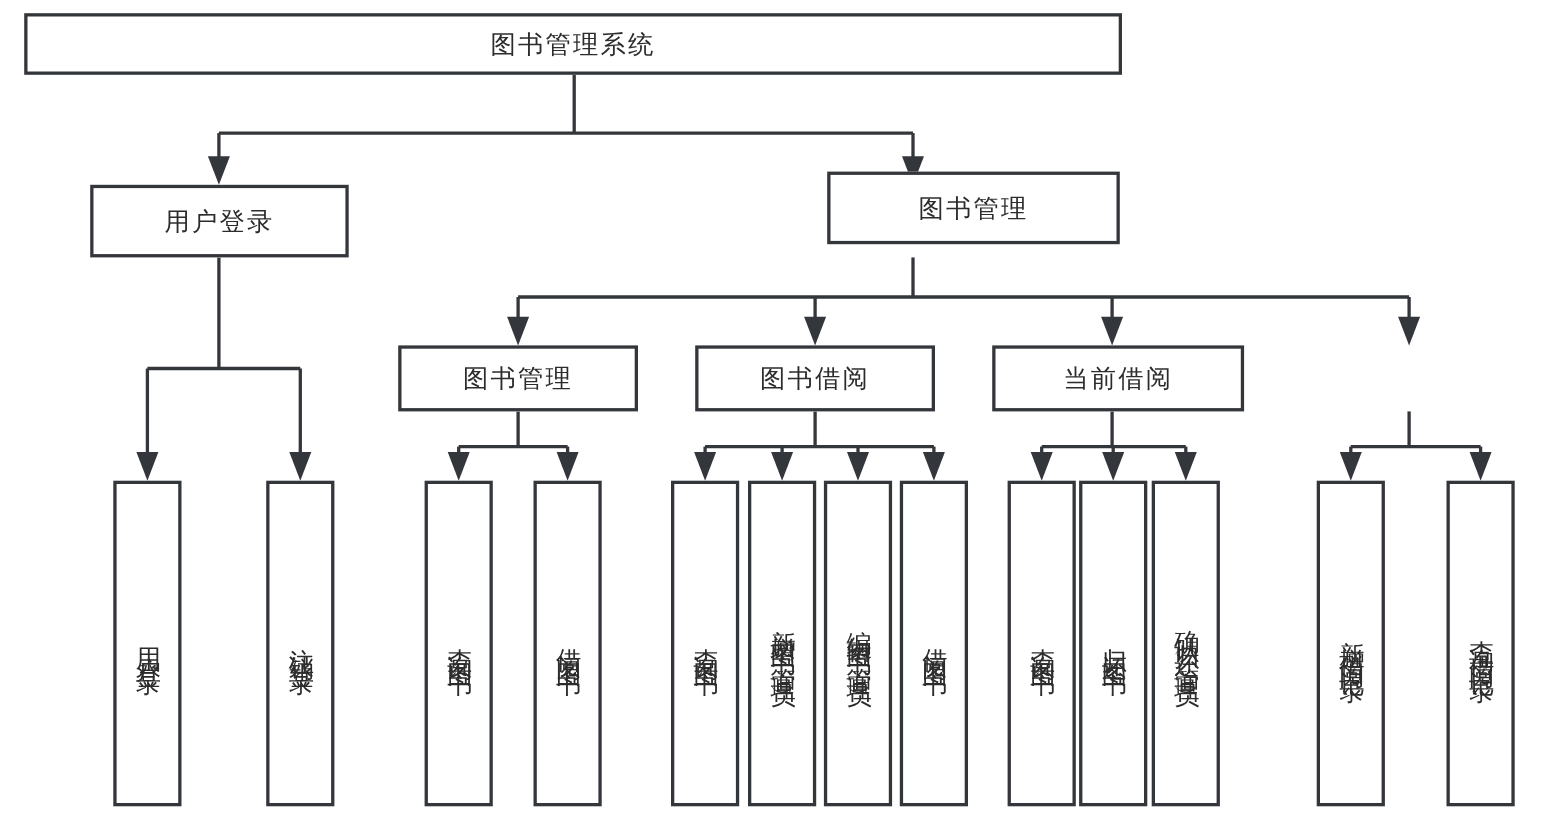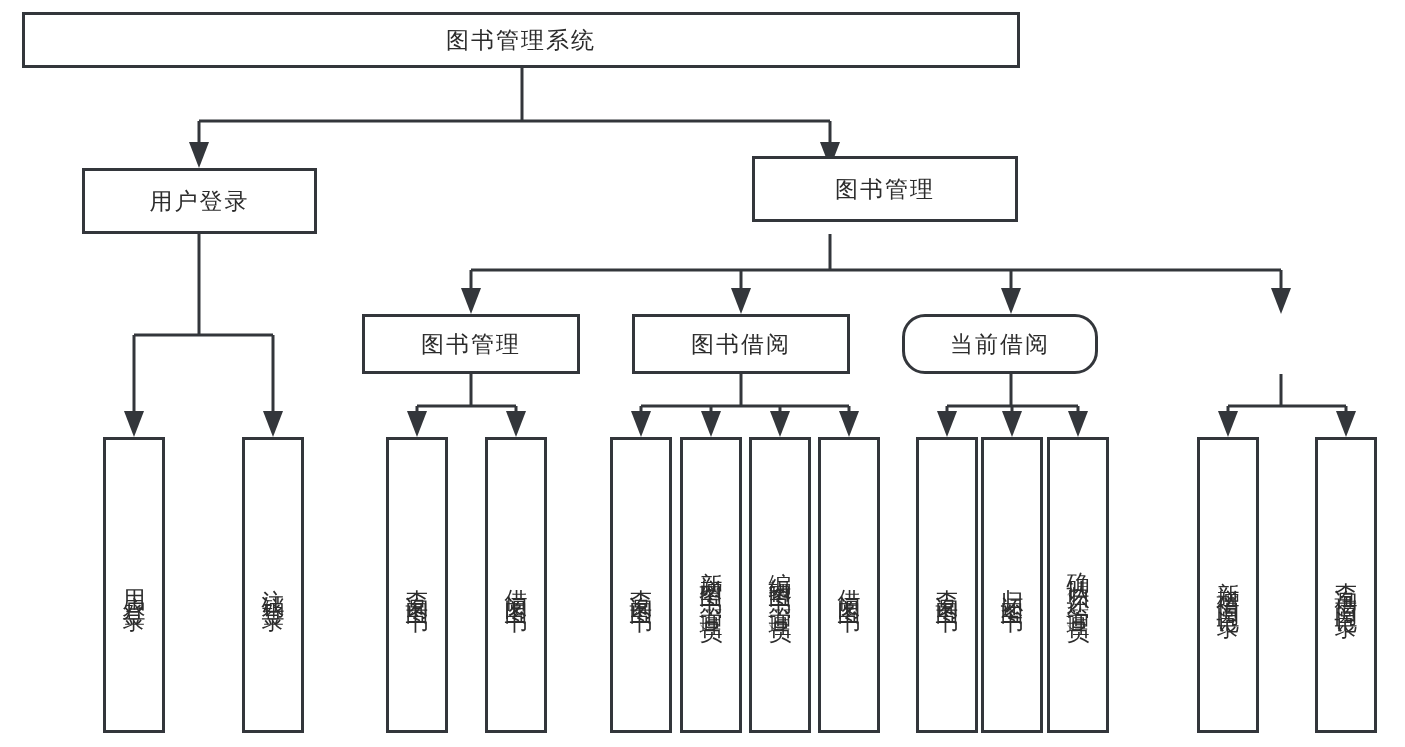--- a/index.html
+++ b/index.html
@@ -128,21 +128,21 @@
     </g>
   </svg>
 
   <div class="box h-box" style="left:22px; top:12px; width:998px; height:56px;">图书管理系统</div>
 
   <div class="box h-box" style="left:82px; top:168px; width:235px; height:66px;">用户登录</div>
   <div class="box h-box" style="left:712px; top:156px; width:266px; height:66px;margin-left:40px;">图书管理</div>
 
   <div class="box h-box" style="left:362px; top:314px; width:218px; height:60px;">图书管理</div>
   <div class="box h-box" style="left:632px; top:314px; width:218px; height:60px;">图书借阅</div>
-  <div class="box h-box" style="left:902px; top:314px; width:196px; height:60px;border-radius:23px;">当前借阅</div>
+  <div class="box h-box" style="left:902px; top:314px; width:229px; height:60px;">当前借阅</div>
 
   <div class="box v-box" style="left:103px; top:437px; width:62px; height:296px;">
     <span class="v-text">用户登录</span>
   </div>
   <div class="box v-box" style="left:242px; top:437px; width:62px; height:296px;">
     <span class="v-text">注销登录</span>
   </div>
 
   <div class="box v-box" style="left:386px; top:437px; width:62px; height:296px;">
     <span class="v-text">查询图书</span>

